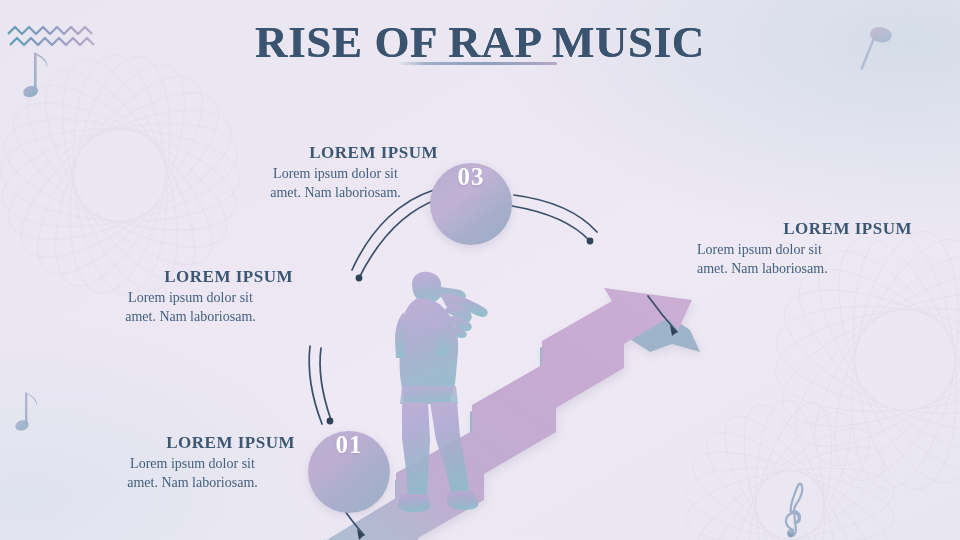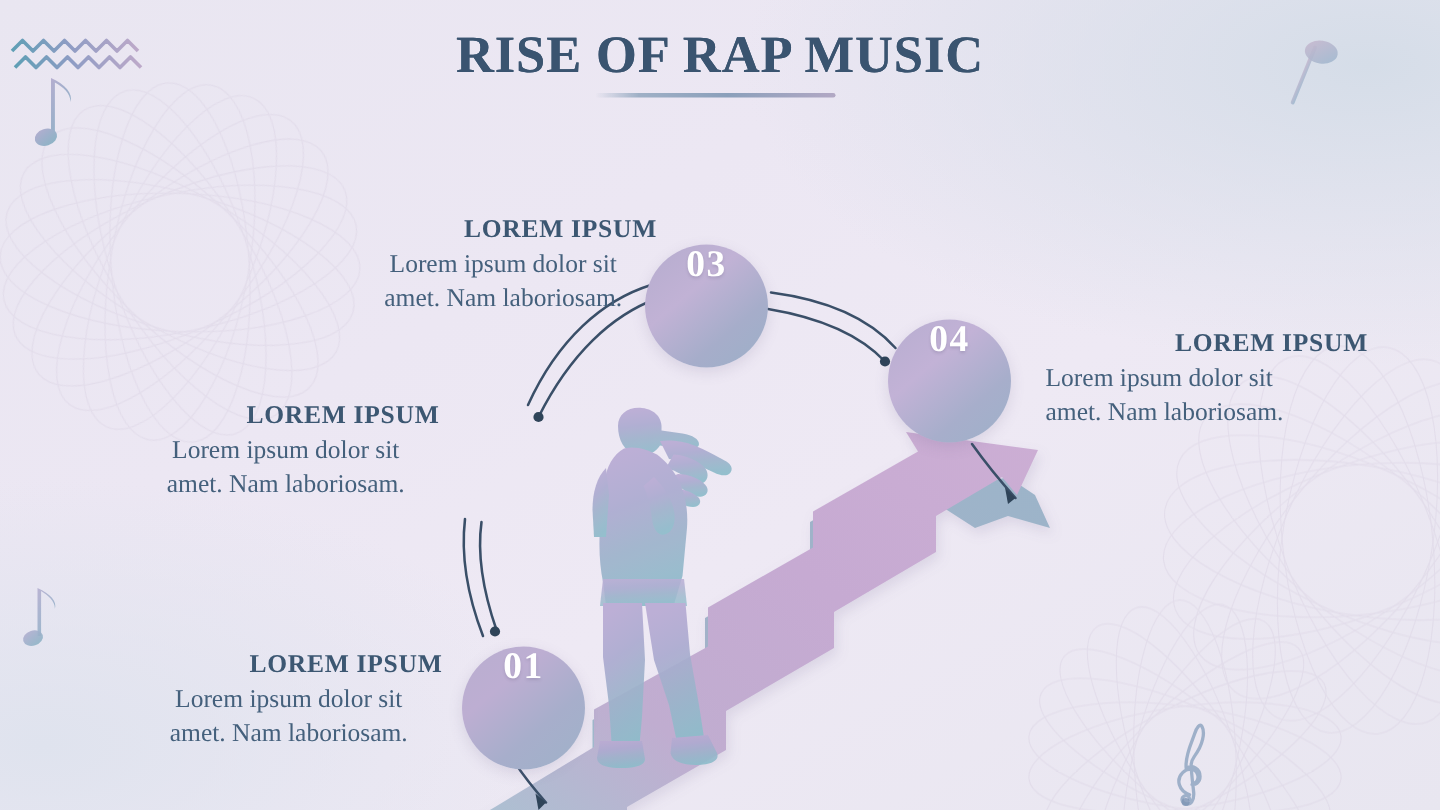--- a/index.html
+++ b/index.html
@@ -10,38 +10,38 @@
     background:
       radial-gradient(ellipse 70% 60% at 95% 8%, #d5dde8 0%, rgba(213,221,232,0) 62%),
       radial-gradient(ellipse 60% 55% at 3% 92%, #dfe3ee 0%, rgba(223,227,238,0) 60%),
       linear-gradient(150deg,#e9e6f1 0%, #ece7f3 35%, #eee9f4 60%, #e8e6f0 100%);
   }
   .spiro{opacity:.55;}
 
   
   #title-wrap{position:absolute;left:0;top:18px;width:960px;text-align:center;}
   #title{
-    font-family:"Liberation Serif",serif;font-weight:bold;font-size:35px;
+    font-family:"Liberation Serif",serif;font-weight:bold;font-size:45px;
     letter-spacing:.6px;
     background:linear-gradient(100deg,#3d5a75 0%, #3a546e 40%, #4a6076 100%);
     -webkit-background-clip:text;background-clip:text;color:#3a5470;
     display:inline-block;line-height:1.1;
   }
   #title-rule{
     position:absolute;left:397px;top:62px;width:160px;height:3px;border-radius:2px;
     background:linear-gradient(90deg,rgba(160,175,200,0) 0%, #9fb0c6 18%, #8ba0bb 55%, #b2a8c4 100%);
   }
 
   
   .tb{position:absolute;width:200px;}
   .tb .h{
     font-weight:bold;font-size:17px;color:#3c5772;letter-spacing:.5px;
     line-height:1.25;margin-bottom:2px;text-align:right;
   }
-  .tb .p{font-size:17px;color:#44607c;line-height:1.34;}
+  .tb .p{font-size:14px;color:#44607c;line-height:1.34;}
   .tb.center{text-align:center;}
   .tb.left{text-align:left;}
 
   
   .node{
     position:absolute;width:82px;height:82px;border-radius:50%;
     display:flex;align-items:flex-start;justify-content:center;
     box-shadow:0 3px 9px rgba(110,100,140,.17);
   }
   .node span{
@@ -270,23 +270,20 @@
     <div id="title">RISE OF RAP MUSIC</div>
   </div>
   <div id="title-rule"></div>
 
   <div class="node n1" style="left:308px;top:431px;">
     <span>01</span>
   </div>
   <div class="node n3" style="left:430px;top:163px;">
     <span>03</span>
   </div>
-  <div class="node n4" style="left:592px;top:213px;">
-    <span>04</span>
-  </div>
 
   <div class="tb center" style="left:90px;top:432px;width:205px;">
     <div class="h">LOREM IPSUM</div>
     <div class="p">Lorem ipsum dolor sit</div>
     <div class="p">amet. Nam laboriosam.</div>
   </div>
 
   <div class="tb center" style="left:88px;top:266px;width:205px;">
     <div class="h">LOREM IPSUM</div>
     <div class="p">Lorem ipsum dolor sit</div>

